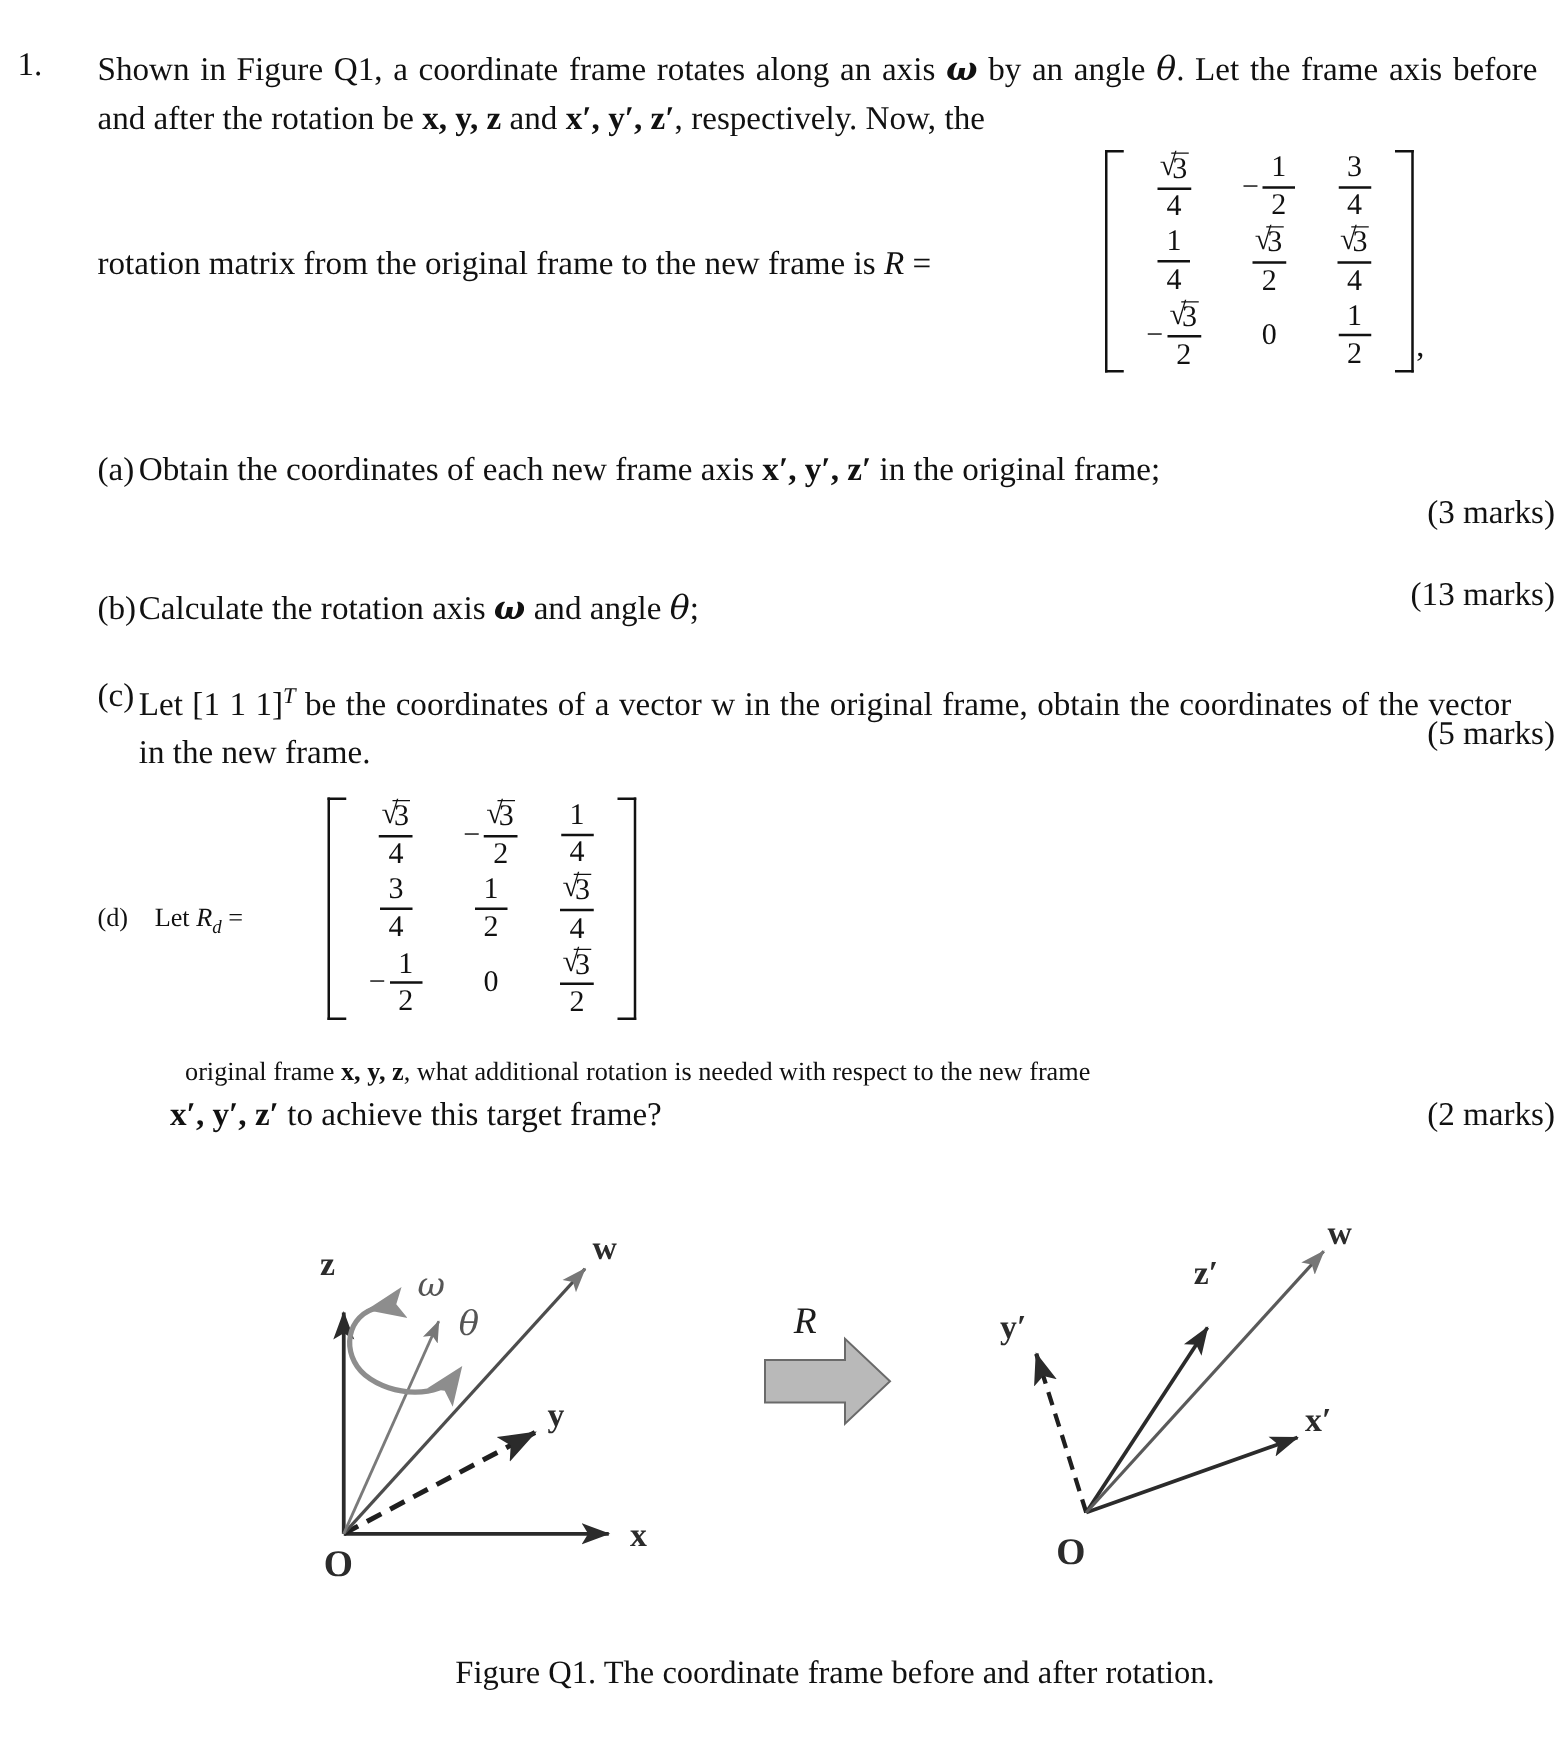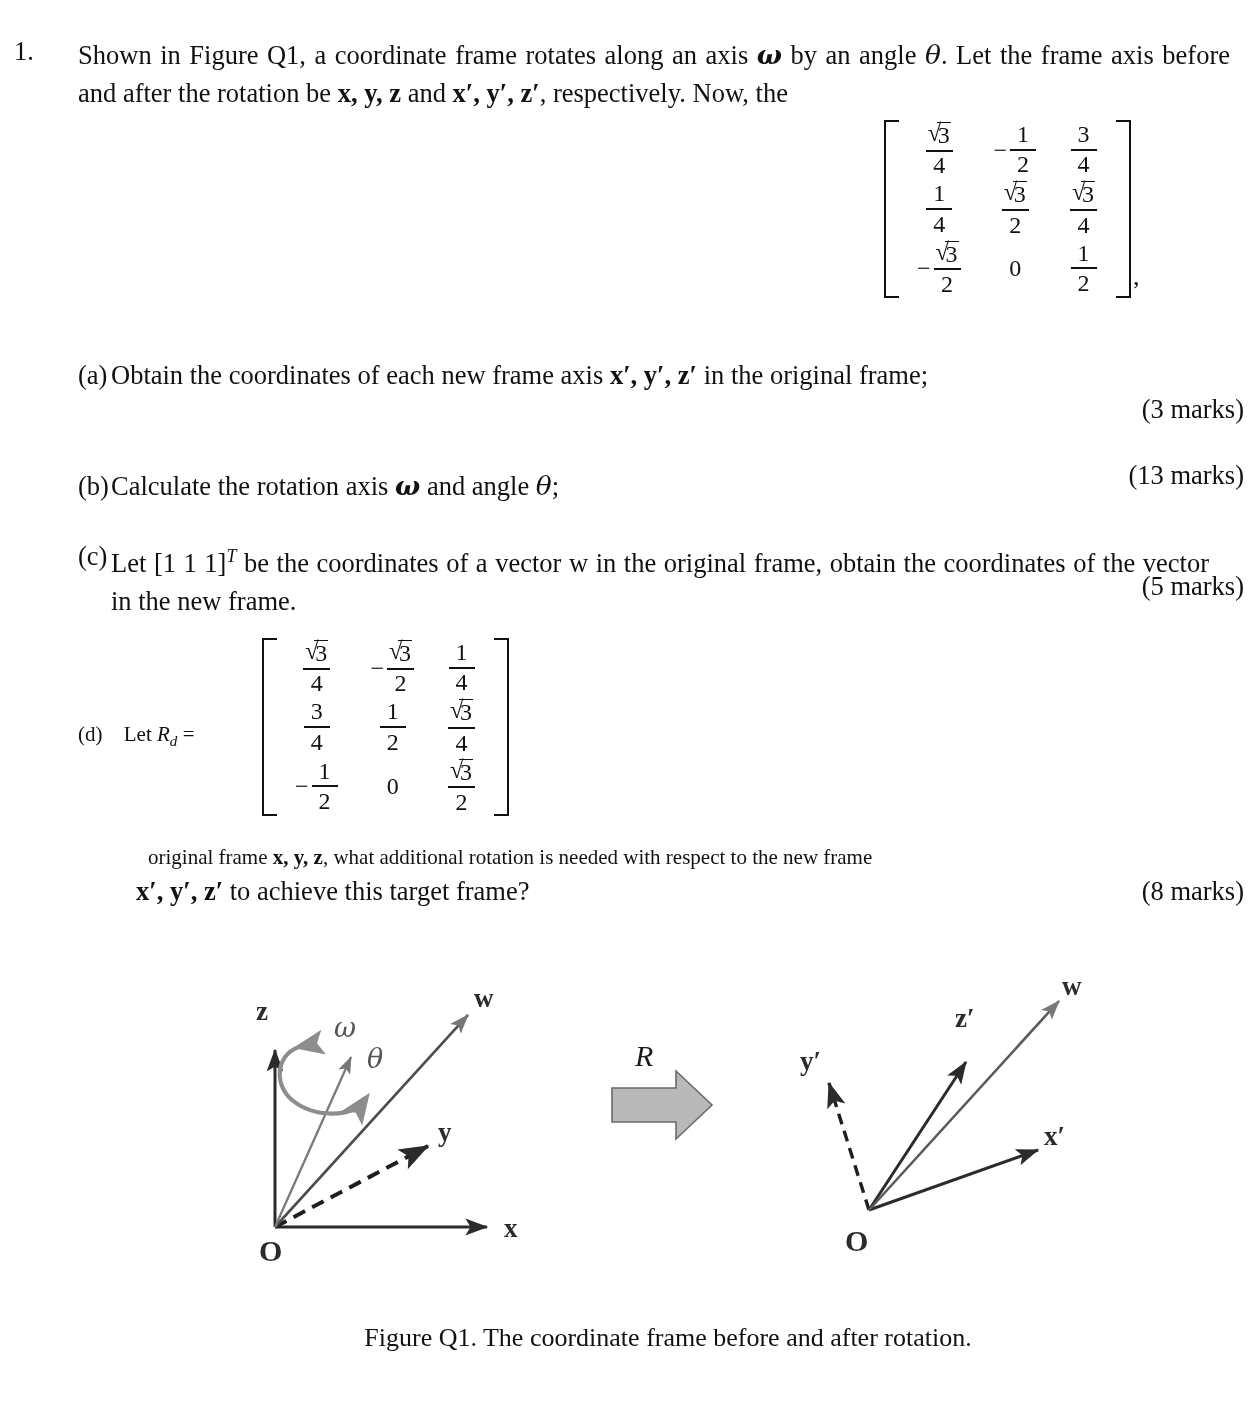--- a/index.html
+++ b/index.html
@@ -182,20 +182,24 @@
 <body>
 
 <div class="page">
 
   <div class="num">1.</div>
 
   <div class="stem">
     <p><span>Shown in Figure Q1, a coordinate frame rotates along an axis </span><span class="greek bold">ω</span><span> by an angle </span><span class="greek">θ</span><span>. Let the frame axis before and after the rotation be </span><span class="bold">x, y, z</span><span> and </span><span class="bold">x′, y′, z′</span><span>, respectively. Now, the</span></p>
   </div>
 
+  <div style="position:absolute; left:78px; top:195px; font-size:26.5px;">
+    <span>rotation matrix from the original frame to the new frame is </span><span class="mathvar">R</span>
+    <span>=</span>
+  </div>
 
   <div style="position:absolute; left:884px; top:120px;">
     <div class="matrix-wrap">
       <div class="bracket left"></div>
       <table class="mtx" id="mtxR">
           <tbody>
             <tr>
               <td><span class="cellflex">
                   <span class="frac">
                     <span class="top"><span class="sqrt"><span class="rad">3</span></span></span>
@@ -365,21 +369,21 @@
         </table>
       <div class="bracket right"></div>
     </div>
   </div>
 
 
   <div style="position:absolute; left:148px; top:838px; width:1100px; font-size:21px; line-height:38px; text-align:justify;"><span>original frame </span><span class="bold">x, y, z</span><span>, what additional rotation is needed with respect to the new frame</span></div>
 
   <div style="position:absolute; left:136px; top:876px; font-size:26.5px;"><span class="bold">x′, y′, z′</span><span> to achieve this target frame?</span></div>
 
-  <div class="marks" style="top:876px;">(8 marks)</div>
+  <div class="marks" style="top:876px;">(2 marks)</div>
 
   <div class="figure">
     <svg width="1248" height="360" viewBox="0 0 1248 360">
       <defs>
         <marker id="ah" markerWidth="9" markerHeight="9" refX="7.2" refY="3.1" orient="auto" markerUnits="strokeWidth">
           <path d="M0,0.3 L7.6,3.1 L0,5.9 L1.7,3.1 Z" fill="#2b2b2b"></path>
         </marker>
         <marker id="ahg" markerWidth="9" markerHeight="9" refX="7.2" refY="3.1" orient="auto" markerUnits="strokeWidth">
           <path d="M0,0.3 L7.6,3.1 L0,5.9 L1.7,3.1 Z" fill="#777"></path>
         </marker>

